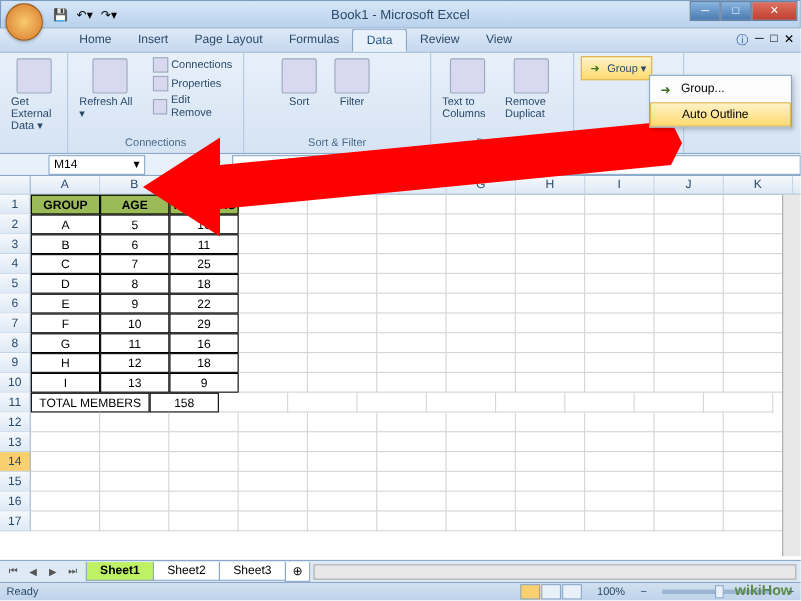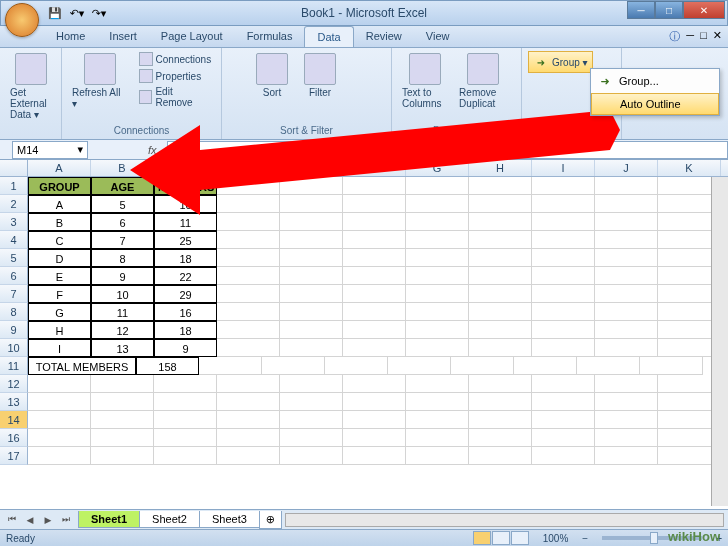--- a/index.html
+++ b/index.html
@@ -9,21 +9,21 @@
     .office-btn { width: 34px; height: 34px; border-radius: 50%; background: radial-gradient(circle, #f8c970, #d97828); position: absolute; left: 4px; top: 2px; z-index: 10; border: 1px solid #9a5a18; box-shadow: 0 1px 3px rgba(0,0,0,0.3); }
     .qat { margin-left: 44px; display: flex; gap: 2px; align-items: center; }
     .qat-btn { width: 20px; height: 18px; display: flex; align-items: center; justify-content: center; }
     .title-text { position: absolute; left: 50%; transform: translateX(-50%); font-size: 12px; color: #2a4a6a; }
     .win-controls { position: absolute; right: 2px; top: 0; display: flex; }
     .win-btn { width: 28px; height: 18px; display: flex; align-items: center; justify-content: center; font-size: 10px; color: #fff; border: 1px solid #5a7a9a; }
     .win-btn.min { background: linear-gradient(#88b4e0, #4a7ab0); }
     .win-btn.max { background: linear-gradient(#88b4e0, #4a7ab0); }
     .win-btn.close { background: linear-gradient(#e07060, #c04030); width: 42px; }
     
-    .tabs-row { height: 22px; background: linear-gradient(to bottom, #dde9f7, #c5d8ef); display: flex; padding-left: 44px; border-bottom: 1px solid #8aa8c8; position: relative; }
+    .tabs-row { height: 22px; background: linear-gradient(to bottom, #dde9f7, #c5d8ef); display: flex; padding-left: 60px; border-bottom: 1px solid #8aa8c8; position: relative; }
     .tab { padding: 4px 12px; font-size: 11px; color: #2a4a6a; cursor: pointer; }
     .tab.active { background: #e8f0fa; border: 1px solid #8aa8c8; border-bottom: none; border-radius: 3px 3px 0 0; color: #2a5a8a; }
     .help-btns { position: absolute; right: 6px; top: 3px; display: flex; gap: 6px; }
     
     .ribbon { height: 92px; background: linear-gradient(to bottom, #e8f0fa, #d5e3f3); display: flex; border-bottom: 1px solid #8aa8c8; position: relative; }
     .rgroup { border-right: 1px solid #b5c8de; padding: 3px 6px; display: flex; flex-direction: column; justify-content: space-between; }
     .rgroup-content { display: flex; gap: 4px; }
     .rgroup-label { text-align: center; font-size: 10px; color: #4a6a8a; padding-top: 2px; }
     .rbtn-lg { display: flex; flex-direction: column; align-items: center; padding: 2px 4px; min-width: 44px; }
     .rbtn-lg .icon { width: 32px; height: 32px; background: #d8d8f0; border: 1px solid #9ab; border-radius: 2px; margin-bottom: 2px; }
@@ -31,21 +31,21 @@
     .rbtn-sm { display: flex; align-items: center; gap: 3px; padding: 1px 3px; font-size: 10px; color: #2a4a6a; }
     .rbtn-sm .sicon { width: 14px; height: 14px; background: #d8d8f0; border: 1px solid #9ab; }
     .rstack { display: flex; flex-direction: column; gap: 1px; }
     
     .group-dropdown { position: absolute; right: 8px; top: 20px; background: #fdfdfd; border: 1px solid #8aa8c8; box-shadow: 2px 2px 4px rgba(0,0,0,0.2); width: 130px; z-index: 100; }
     .dd-item { display: flex; align-items: center; gap: 6px; padding: 4px 6px; font-size: 11px; }
     .dd-item.highlight { background: linear-gradient(to bottom, #fff2c8, #ffda70); border: 1px solid #e0b040; }
     .dd-arrow-icon { width: 16px; height: 16px; display: flex; align-items: center; justify-content: center; color: #3a7020; }
     
     .formula-bar { height: 20px; display: flex; align-items: center; border-bottom: 1px solid #8aa8c8; background: #e8f0fa; }
-    .name-box { width: 76px; height: 18px; background: #fff; border: 1px solid #8aa8c8; margin-left: 12px; padding: 0 4px; font-size: 11px; display: flex; align-items: center; }
+    .name-box { width: 88px; height: 18px; background: #fff; border: 1px solid #8aa8c8; margin-left: 44px; padding: 0 4px; font-size: 11px; display: flex; align-items: center; }
     .fx-label { margin: 0 10px; font-style: italic; color: #555; }
     .formula-input { flex: 1; height: 18px; background: #fff; border: 1px solid #8aa8c8; }
     
     .sheet-area { position: relative; height: 346px; overflow: hidden; }
     .col-headers { display: flex; height: 17px; background: linear-gradient(to bottom, #f5f8fc, #dde9f5); border-bottom: 1px solid #9bb4d1; }
     .corner { width: 28px; border-right: 1px solid #9bb4d1; background: linear-gradient(to bottom, #f5f8fc, #dde9f5); }
     .col-h { width: 63px; text-align: center; border-right: 1px solid #c5d5e8; font-size: 11px; line-height: 17px; color: #2a4a6a; }
     
     .grid-body { position: relative; }
     .row { display: flex; height: 18px; }
@@ -419,20 +419,34 @@
         <div class="cell"></div>
         <div class="cell"></div>
         <div class="cell"></div>
         <div class="cell"></div>
         <div class="cell"></div>
         <div class="cell"></div>
         <div class="cell"></div>
         <div class="cell"></div>
       </div>
       <div class="row">
+        <div class="row-h">15</div>
+        <div class="cell"></div>
+        <div class="cell"></div>
+        <div class="cell"></div>
+        <div class="cell"></div>
+        <div class="cell"></div>
+        <div class="cell"></div>
+        <div class="cell"></div>
+        <div class="cell"></div>
+        <div class="cell"></div>
+        <div class="cell"></div>
+        <div class="cell"></div>
+      </div>
+      <div class="row">
         <div class="row-h">16</div>
         <div class="cell"></div>
         <div class="cell"></div>
         <div class="cell"></div>
         <div class="cell"></div>
         <div class="cell"></div>
         <div class="cell"></div>
         <div class="cell"></div>
         <div class="cell"></div>
         <div class="cell"></div>

